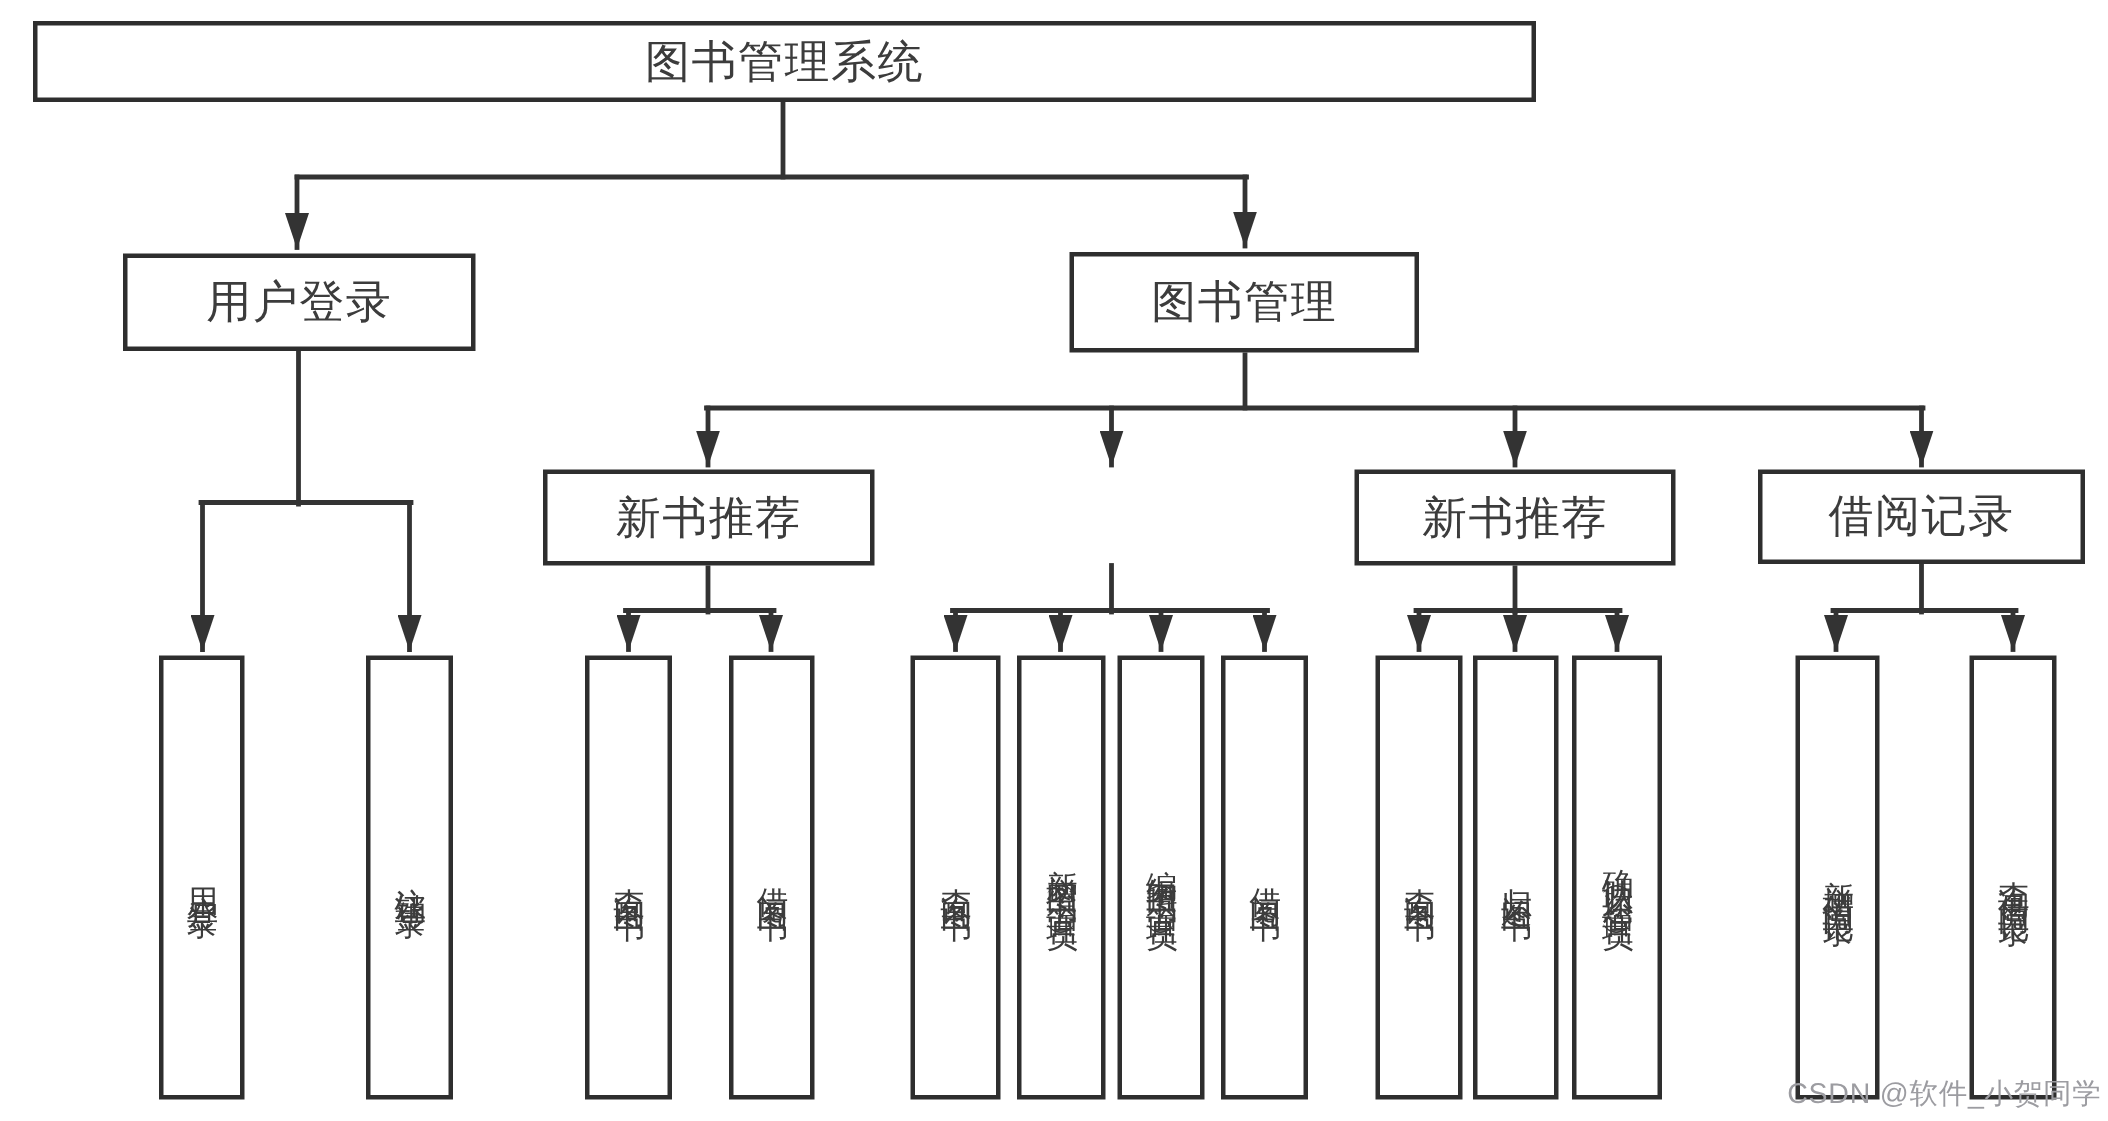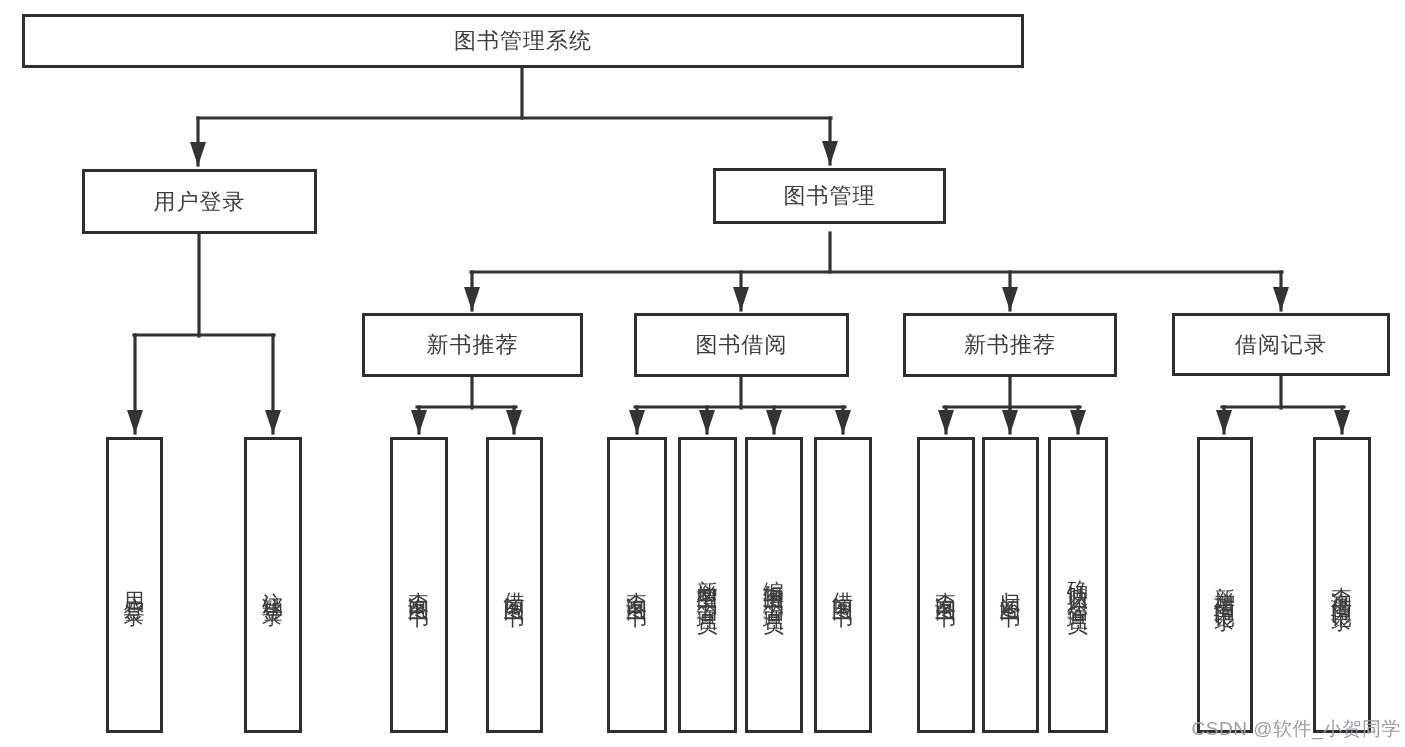--- a/index.html
+++ b/index.html
@@ -37,39 +37,39 @@
   .hbox, .vbox {
     position: absolute;
     background: #ffffff;
     border: 3px solid var(--border);
     color: var(--text);
     display: flex;
     align-items: center;
     justify-content: center;
   }
   .hbox {
-    font-size: 22px;
+    font-size: 30px;
     letter-spacing: 1px;
   }
   .vbox {
     top: 437px;
     height: 296px;
     writing-mode: vertical-rl;
     text-orientation: mixed;
     font-size: 21px;
     letter-spacing: 5px;
     line-height: 1;
     text-align: center;
   }
 
   
   .n-root { left: 22px;  top: 14px;  width: 1002px; height: 54px; }
   
   .n-ul   { left: 82px;  top: 169px; width: 235px; height: 65px; }
-  .n-bm   { left: 713px; top: 168px; width: 233px; height: 56px; }
+  .n-bm   { left: 713px; top: 168px; width: 233px; height: 67px; }
   
   .n-nbr  { left: 362px;  top: 313px; width: 221px; height: 64px; }
   .n-bb   { left: 634px;  top: 313px; width: 215px; height: 64px; }
   .n-cb   { left: 903px;  top: 313px; width: 214px; height: 64px; }
   .n-br   { left: 1172px; top: 313px; width: 218px; height: 63px; text-align: center; }
   
   .l-ul-login   { left: 106px;  width: 57px; }
   .l-ul-logout  { left: 244px;  width: 58px; }
   .l-nbr-query  { left: 390px;  width: 58px; }
   .l-nbr-borrow { left: 486px;  width: 57px; }
@@ -148,21 +148,20 @@
       <path marker-end="url(#arrow-down)" d="M1342,407 V433"></path>
     </g>
   </svg>
 
   <div class="hbox n-root">图书管理系统</div>
 
   <div class="hbox n-ul">用户登录</div>
   <div class="hbox n-bm">图书管理</div>
 
   <div class="hbox n-nbr">新书推荐</div>
-  <div class="hbox n-bb">图书借阅</div>
   <div class="hbox n-cb">新书推荐</div>
   <div class="hbox n-br">借阅记录</div>
 
   <div class="vbox l-ul-login">用户登录</div>
   <div class="vbox l-ul-logout">注销登录</div>
   <div class="vbox l-nbr-query">查询图书</div>
   <div class="vbox l-nbr-borrow">借阅图书</div>
   <div class="vbox l-bb-query">查询图书</div>
   <div class="vbox l-bb-add">新增图书（管理员）</div>
   <div class="vbox l-bb-edit">编辑图书（管理员）</div>

